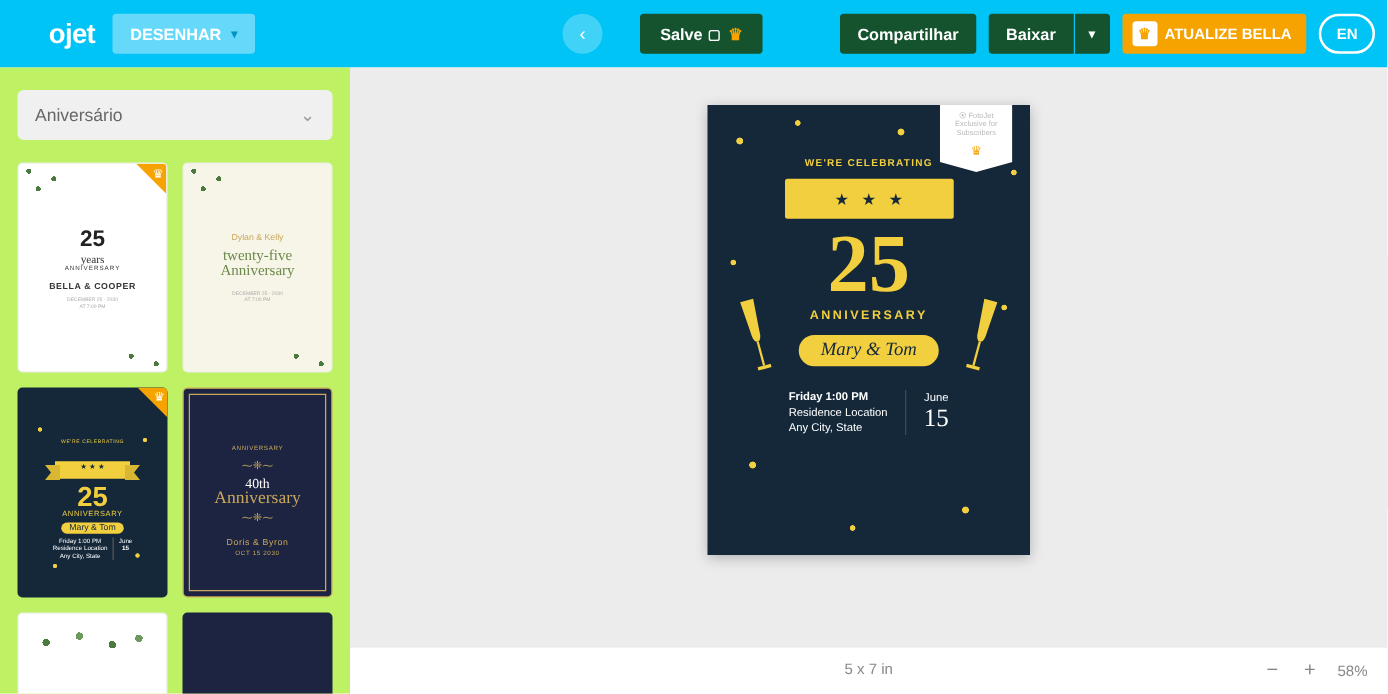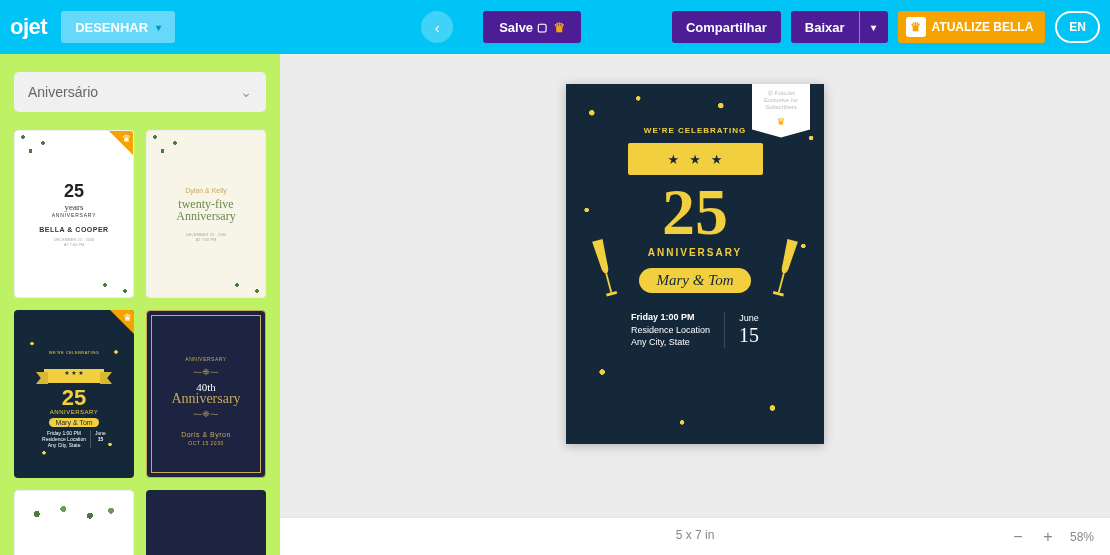--- a/index.html
+++ b/index.html
@@ -1,21 +1,21 @@
 <!DOCTYPE html>
 <html><head>
 <meta charset="utf-8">
 <style>
   * { box-sizing: border-box; margin: 0; padding: 0; }
   html, body { width: 1110px; height: 555px; font-family: -apple-system, Helvetica, Arial, sans-serif; overflow: hidden; background:#fff; }
   
   .header { height: 54px; background: #00c4f5; display:flex; align-items:center; padding:0 10px; color:#fff; }
-  .logo { font-size:22px; font-weight:700; letter-spacing:-.5px; padding-right:14px; }
+  .logo { font-size:22px; font-weight:700; letter-spacing:-.5px; padding-right:14px;margin-left:29px; }
   .hdr-btn { background: rgba(255,255,255,.25); border-radius:3px; height:32px; display:flex; align-items:center; justify-content:center; padding:16px 14px; font-size:13px; font-weight:600; cursor:pointer; }
-  .hdr-btn.dark { background:#4c1d95; color:#fff; }
+  .hdr-btn.dark { background:#14532d; color:#fff; }
   .hdr-btn.light { background:#66d9fb; }
   .round { width:32px; height:32px; border-radius:50%; display:flex; align-items:center;justify-content:center; background:rgba(255,255,255,.25); cursor:pointer; font-size:15px; }
   .arrow-box { margin-left:246px; }
   .save-btn { margin-left:30px; background:#00a6d6; padding:0 16px; }
   .crown { color:#f6a300; margin-left:6px; }
   .right-group { margin-left:auto; display:flex; gap:10px; align-items:flex-end; }
   .upd-btn { background:#f6a300; padding:0 12px 0 8px; display:flex; align-items:center; gap:6px; font-weight:700; font-size:12px; }
   .crown-box { width:20px;height:20px;background:#fff;border-radius:3px;display:flex;align-items:center;justify-content:center;color:#f6a300;font-size:12px; }
   .lang-btn { height:32px; border:2px solid #fff; border-radius:16px; padding:0 12px; font-size:12px; font-weight:700; display:flex; align-items:center; }
   .baixar-wrap { display:flex; }

